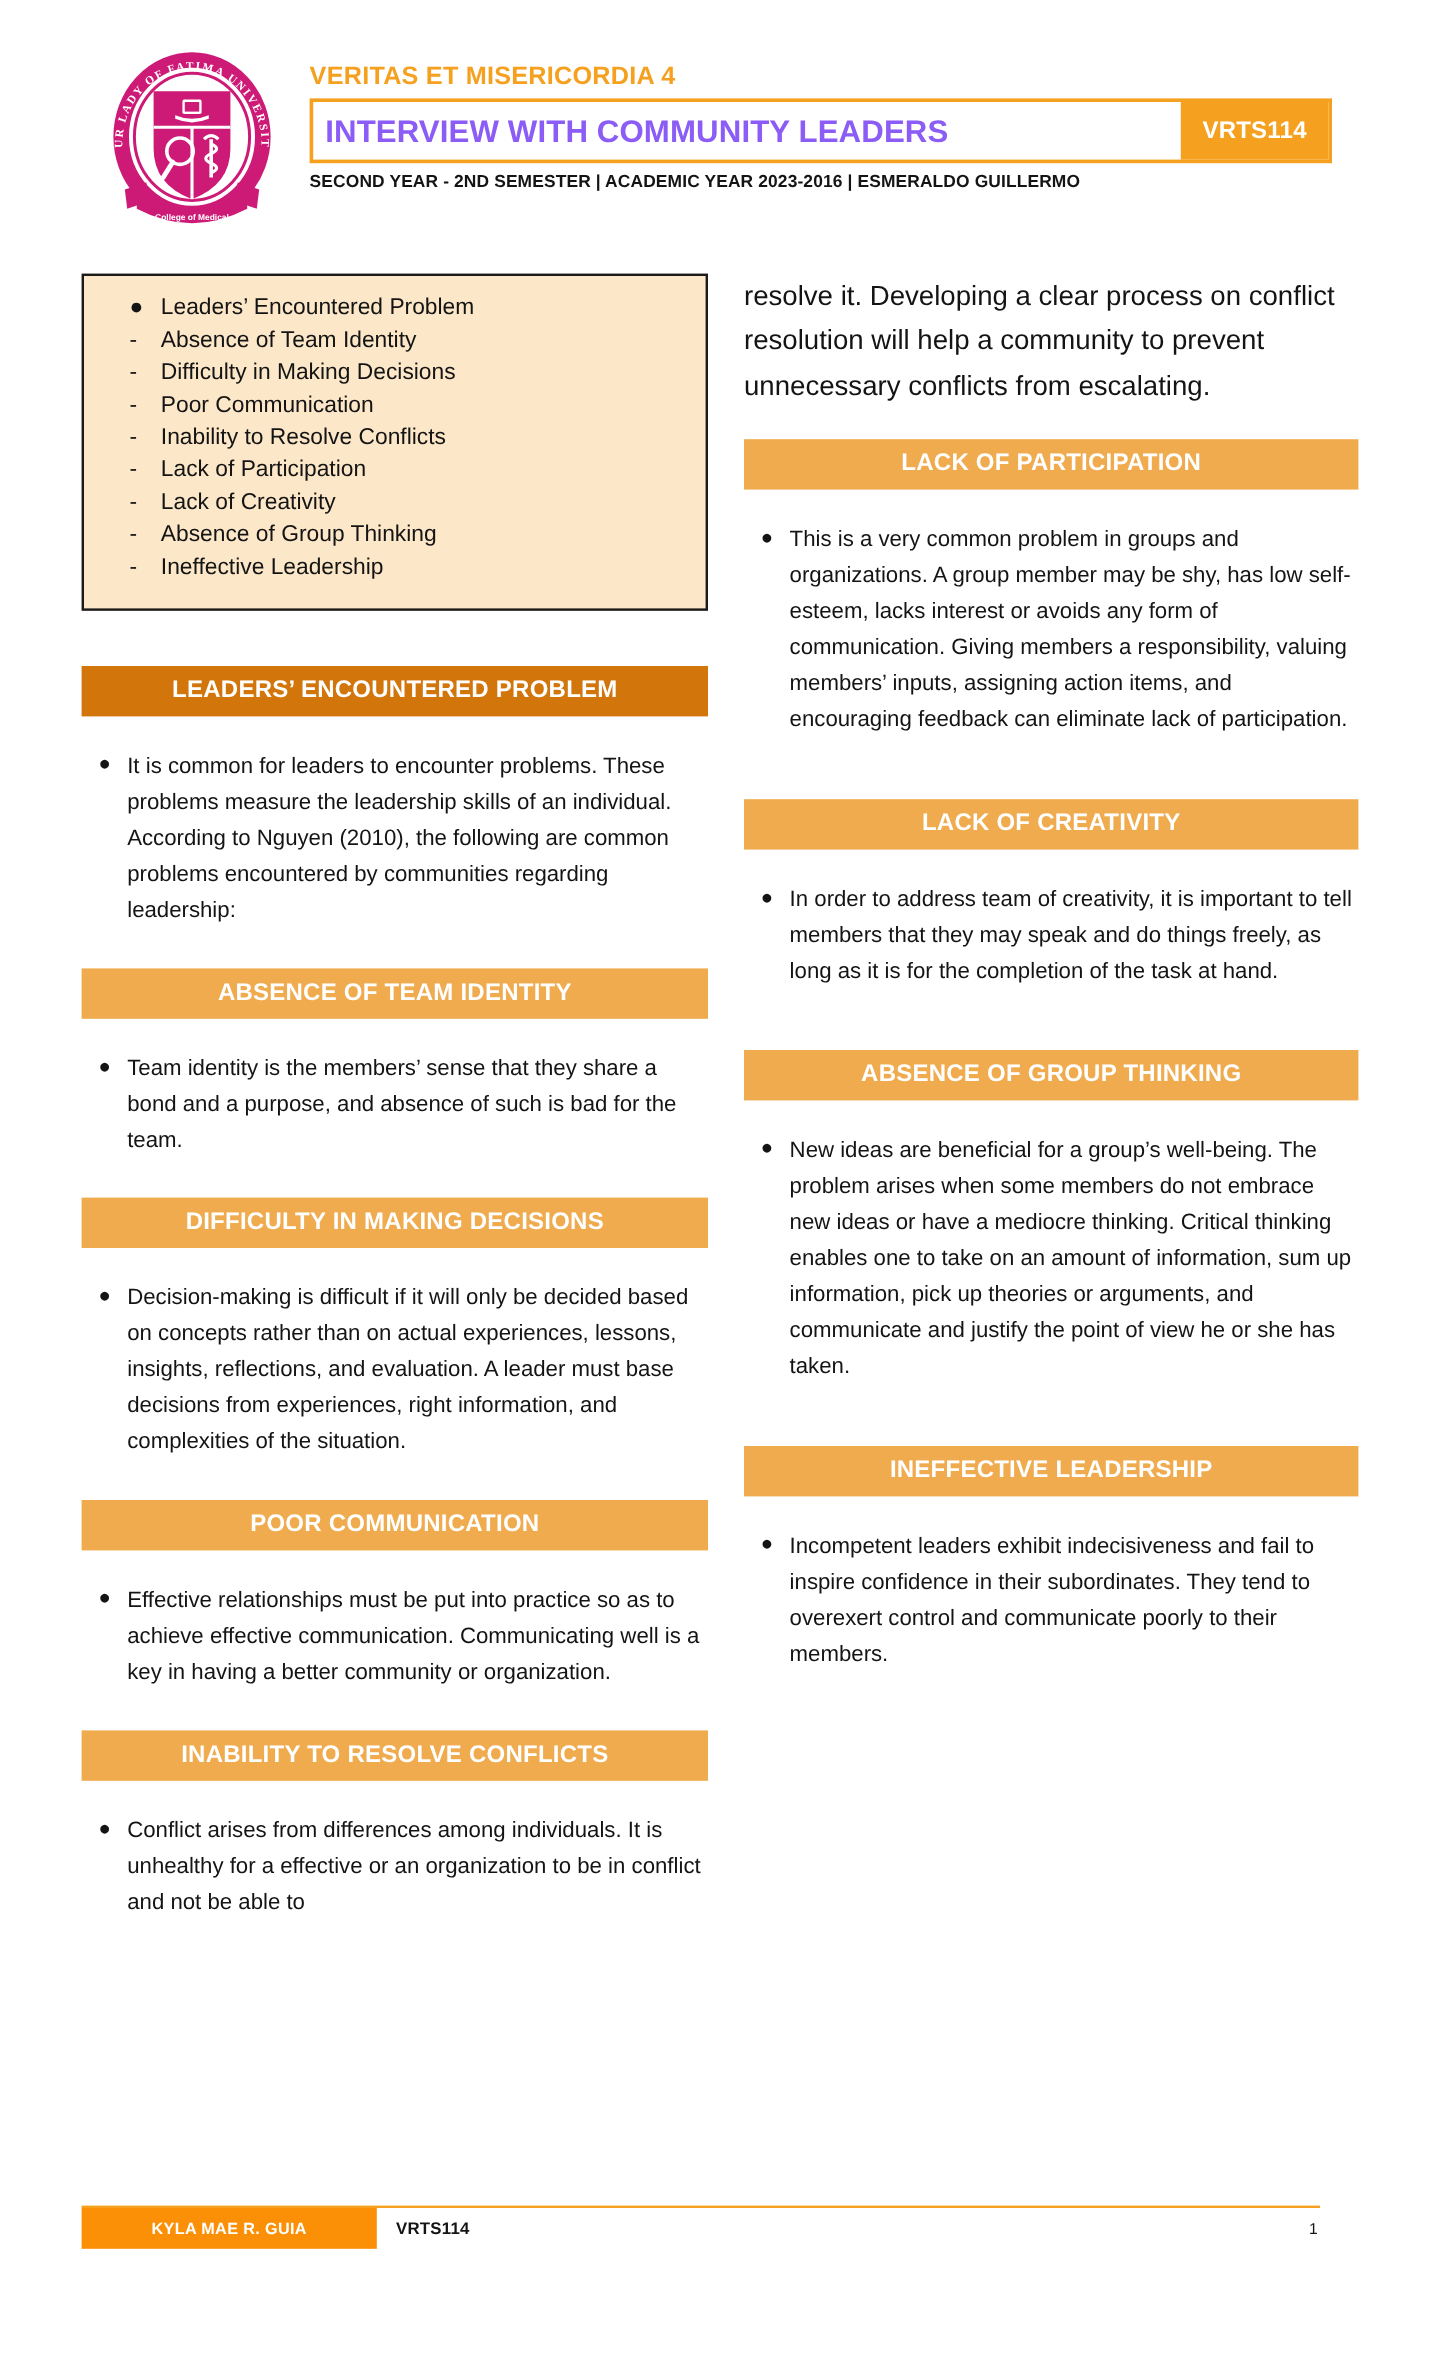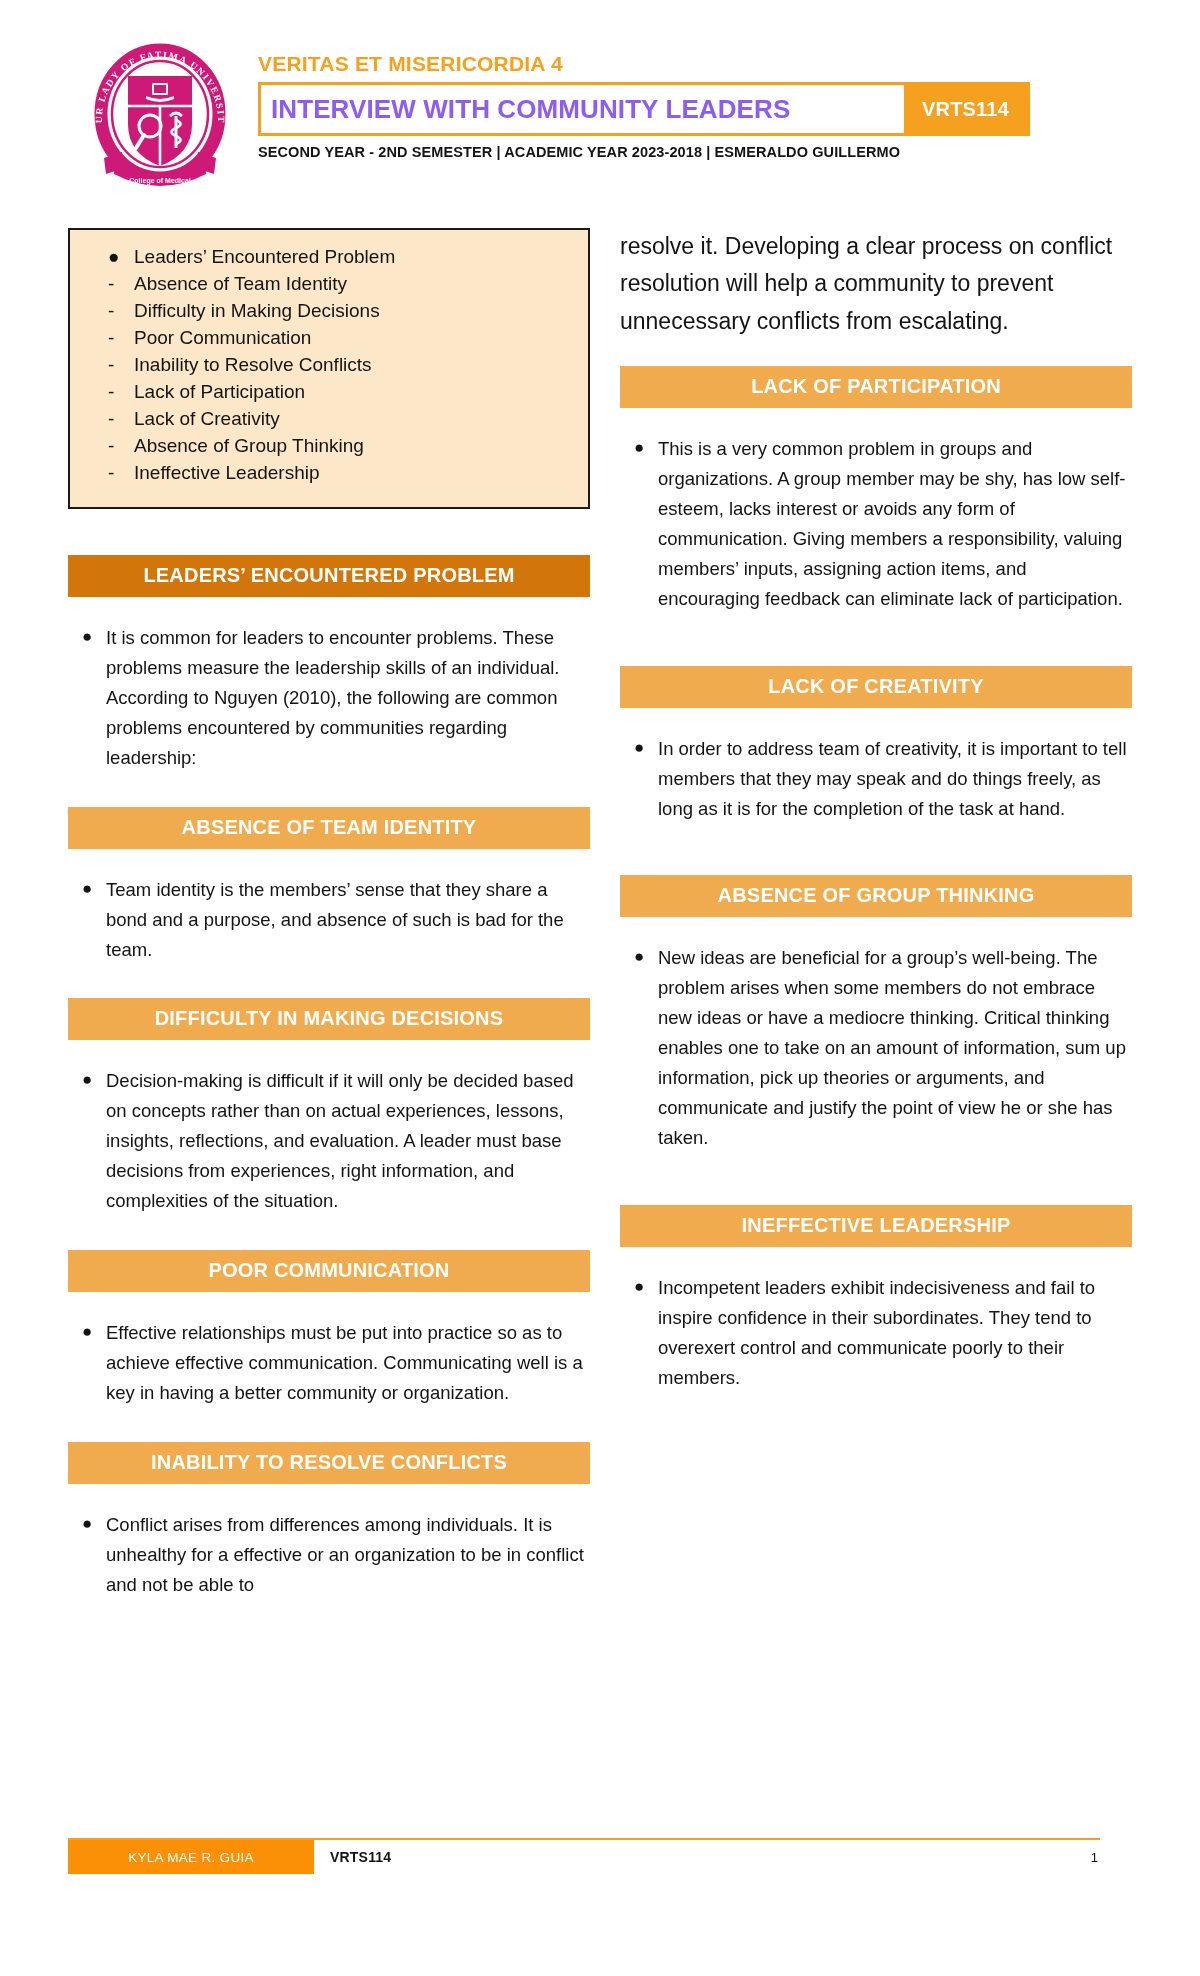--- a/index.html
+++ b/index.html
@@ -39,21 +39,21 @@
     top: 38px;
     width: 152px;
     height: 152px;
   }
   .logo-wrap svg { display: block; }
 
   .head-text {
     position: absolute;
     left: 258px;
     top: 52px;
-    width: 772px;
+    width: 852px;
   }
 
   .kicker {
     font-size: 21px;
     font-weight: bold;
     letter-spacing: 0.2px;
     color: #F5A01E;
     line-height: 1.1;
     margin-bottom: 7px;
     white-space: nowrap;
@@ -198,21 +198,21 @@
   .footer-row {
     display: flex;
     align-items: center;
     height: 34px;
     position: relative;
   }
   .footer-name {
     background: #FB9007;
     color: #ffffff;
     font-size: 13.5px;
-    font-weight: normal;
+    font-weight: bold;
     letter-spacing: 0.3px;
     height: 34px;
     width: 246px;
     display: flex;
     align-items: center;
     justify-content: center;
     box-sizing: border-box;
   }
   .footer-code {
     font-size: 14px;
@@ -274,21 +274,21 @@
     </div>
 
     <div class="head-text">
       <div class="kicker">VERITAS ET MISERICORDIA 4</div>
 
       <div class="title-bar">
         <div class="title-main">INTERVIEW WITH COMMUNITY LEADERS</div>
         <div class="title-code">VRTS114</div>
       </div>
 
-      <div class="subhead">SECOND YEAR - 2ND SEMESTER | ACADEMIC YEAR 2023-2018 | ESMERALDO GUILLERMO</div>
+      <div class="subhead">SECOND YEAR - 2ND SEMESTER | ACADEMIC YEAR 2023-2016 | ESMERALDO GUILLERMO</div>
     </div>
   </div>
 
   <div class="columns">
 
     <div class="col col-left">
 
       <div class="agenda-box">
         <ul class="agenda-list">
           <li>

